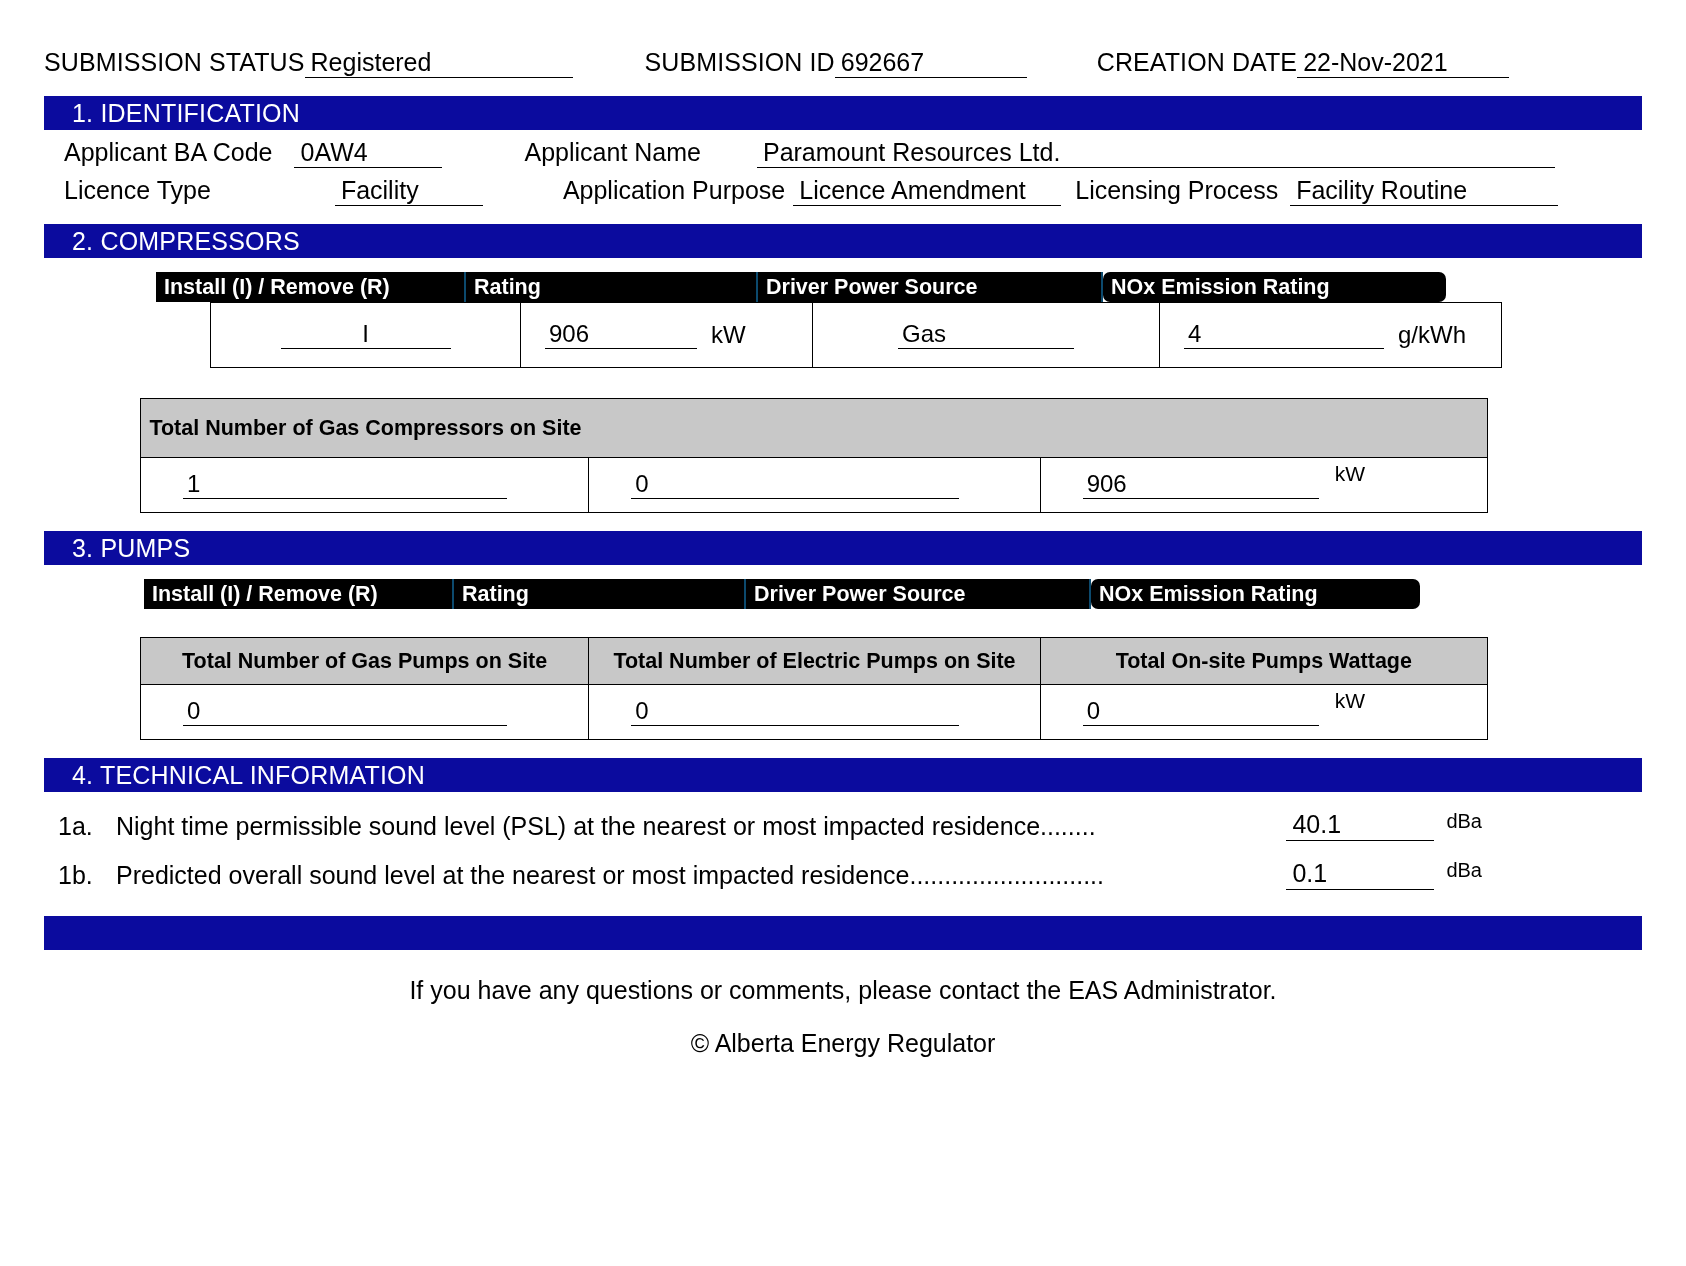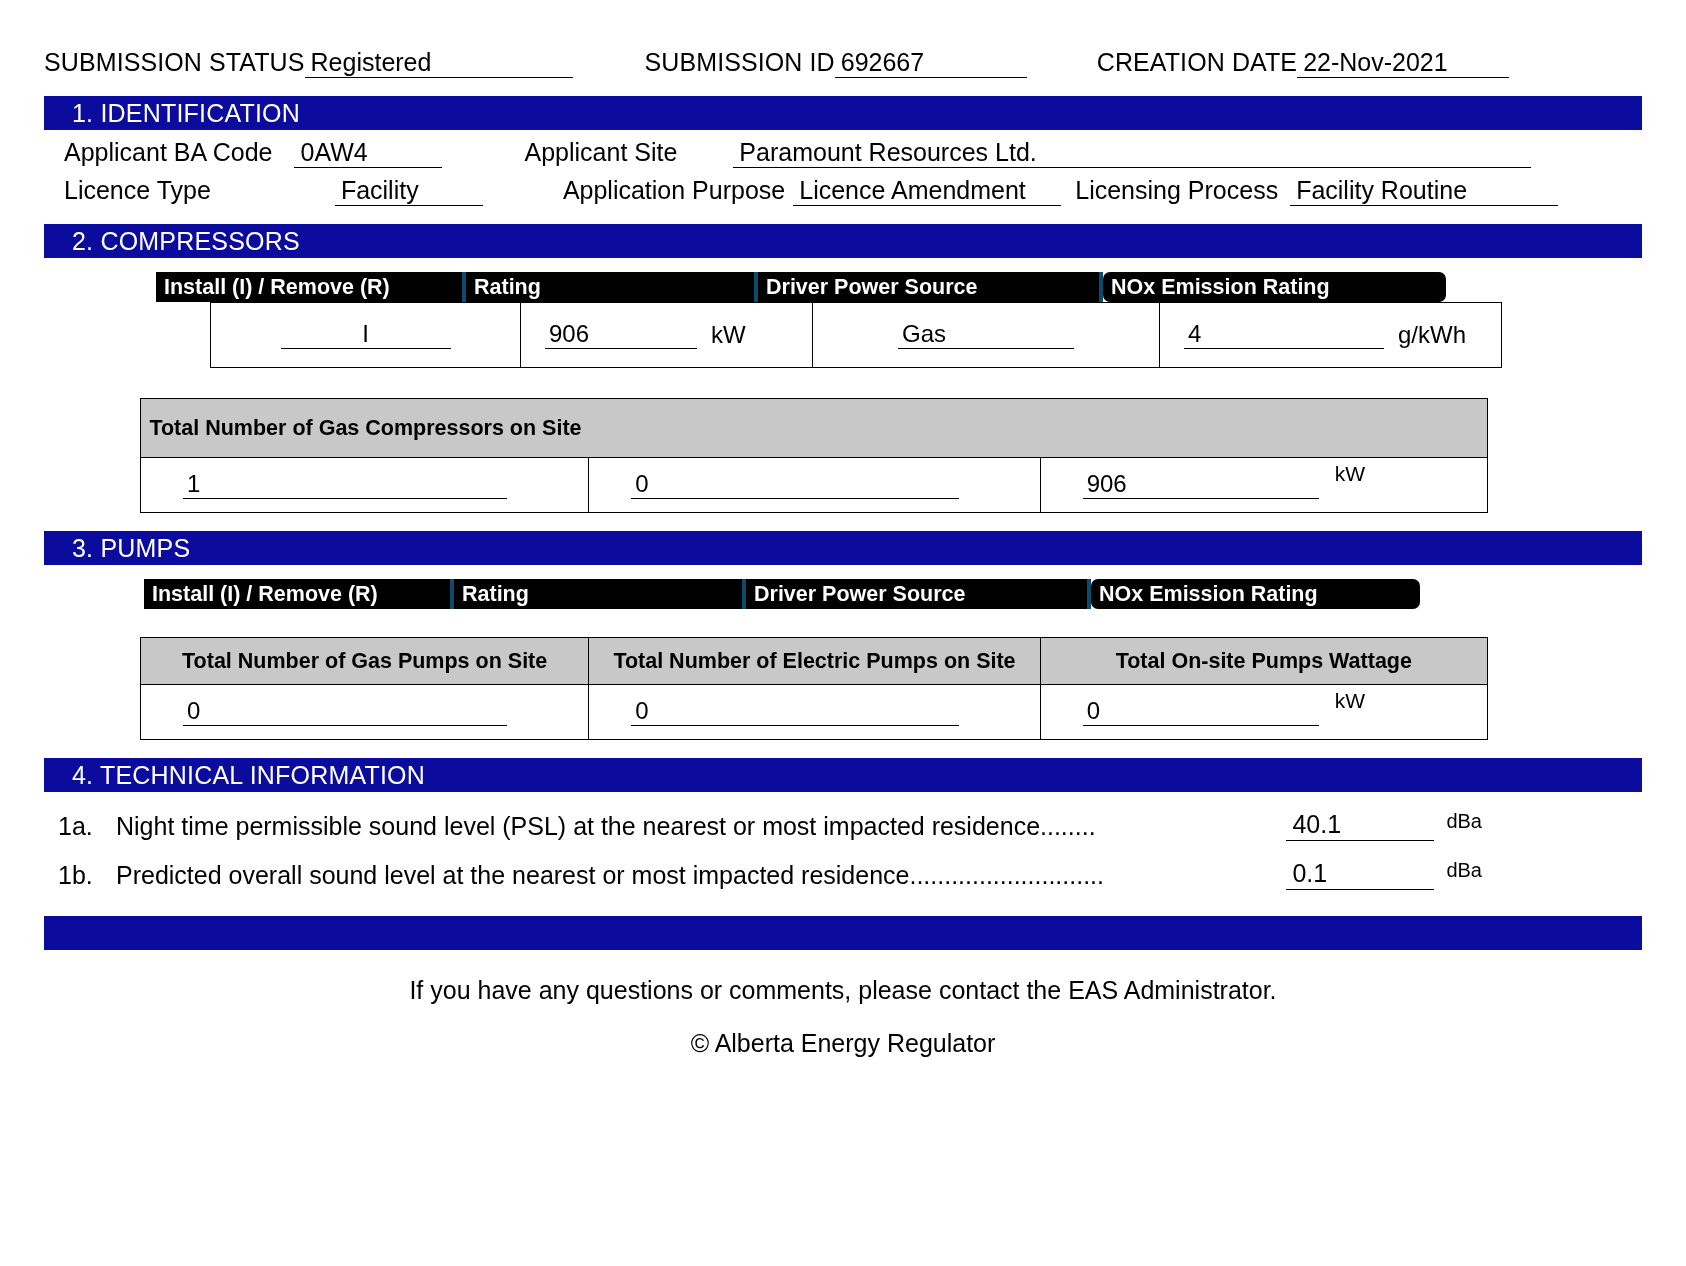--- a/index.html
+++ b/index.html
@@ -80,21 +80,21 @@
     margin-left: 112px;
     width: 1290px;
   }
   .hdr-black > div {
     background: #000000;
     color: #ffffff;
     font-size: 21.5px;
     font-weight: bold;
     padding: 4px 0 4px 8px;
     box-sizing: border-box;
-    border-right: 4px solid #0c4a6e;
+    border-right: 2px solid #0c4a6e;
     height: 30px;
     line-height: 22px;
     white-space: nowrap;
     overflow: hidden;
   }
   .hdr-black > div:last-child { border-right: none; border-radius: 7px; }
 
   .c1 { width: 310px; }
   .c2 { width: 292px; }
   .c3 { width: 345px; }
@@ -240,21 +240,21 @@
       <span class="ul" style="width:212px">22-Nov-2021</span>
     </div>
   </div>
 
   <div class="sec-bar">1. IDENTIFICATION</div>
 
   <div class="ident">
     <div class="ident-row">
       <span class="lbl">Applicant BA Code</span>
       <span class="ul" style="width:148px;margin-left:22px">0AW4</span>
-      <span class="lbl" style="margin-left:82px">Applicant Site</span>
+      <span class="lbl" style="margin-left:82px">Applicant Name</span>
       <span class="ul" style="width:798px;margin-left:56px">Paramount Resources Ltd.</span>
     </div>
     <div class="ident-row">
       <span class="lbl">Licence Type</span>
       <span class="ul" style="width:148px;margin-left:124px">Facility</span>
       <span class="lbl" style="margin-left:80px">Application Purpose</span>
       <span class="ul" style="width:268px;margin-left:8px">Licence Amendment</span>
       <span class="lbl" style="margin-left:14px">Licensing Process</span>
       <span class="ul" style="width:268px;margin-left:12px">Facility Routine</span>
     </div>

